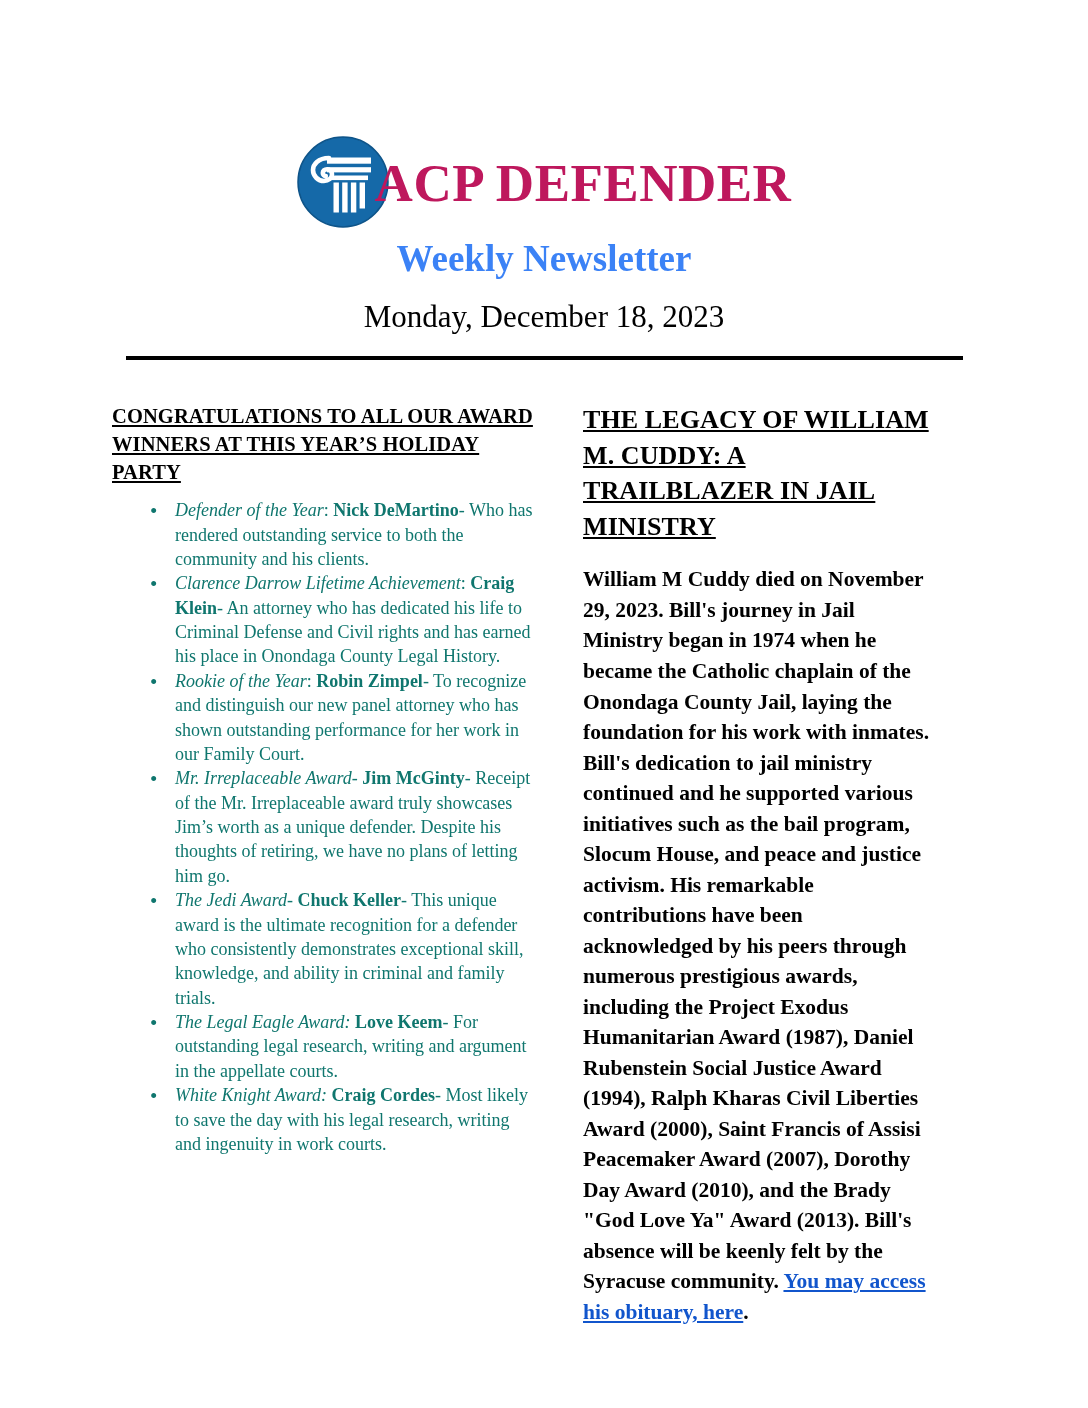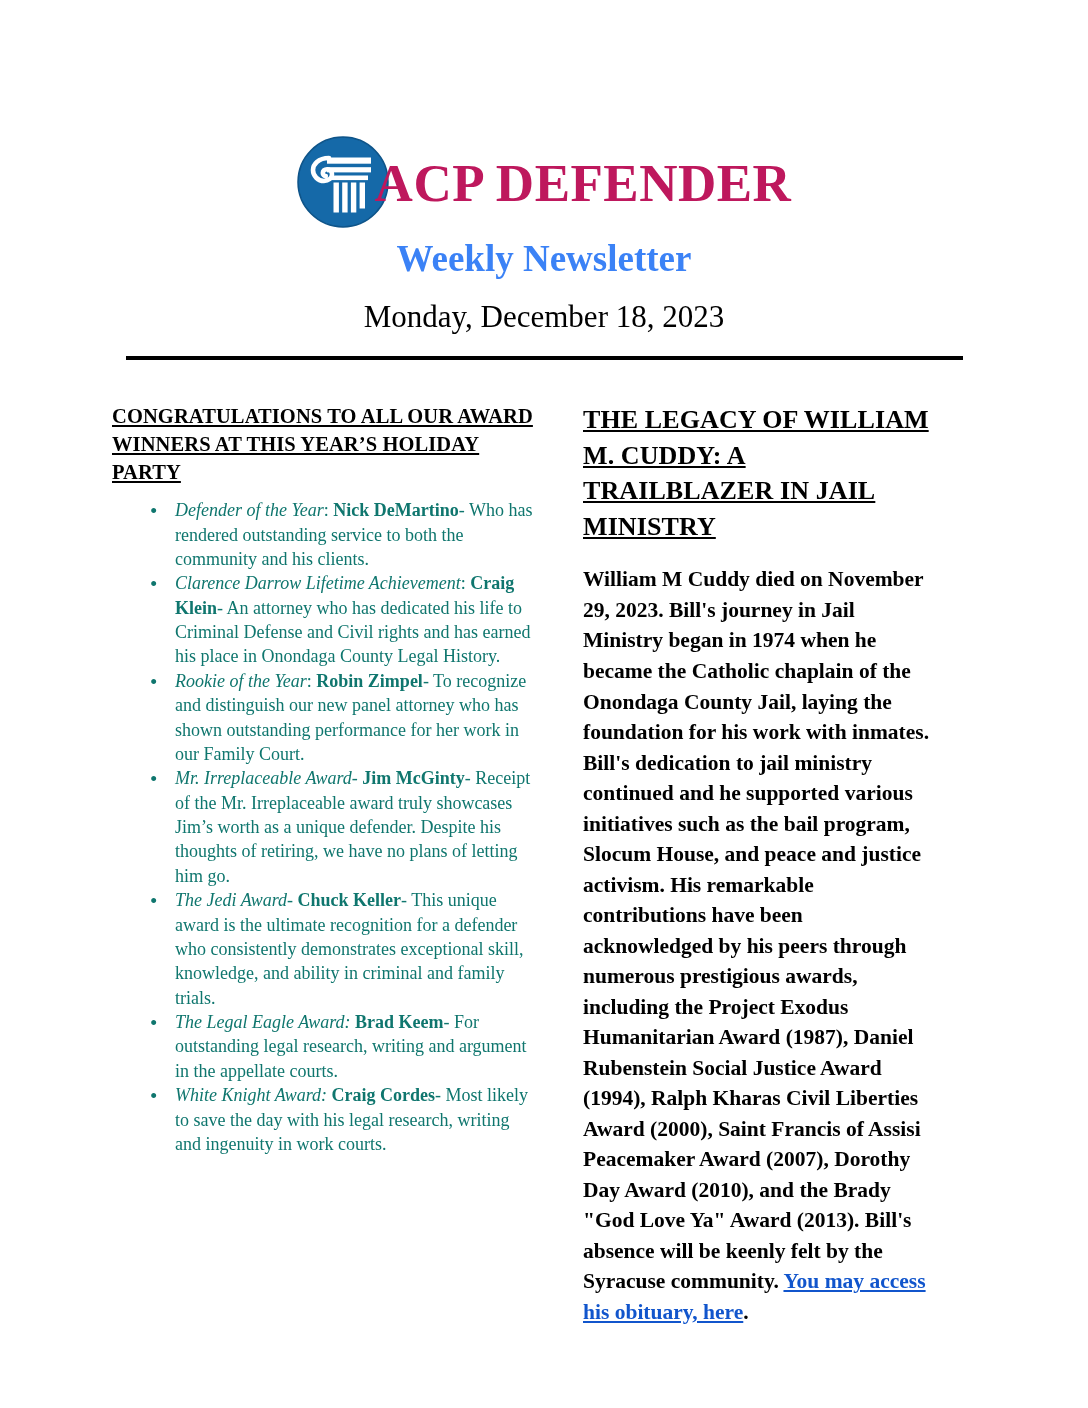--- a/index.html
+++ b/index.html
@@ -202,21 +202,21 @@
   <div class="columns">
 
     <div class="col-left">
       <div class="section-heading">CONGRATULATIONS TO ALL OUR AWARD WINNERS AT THIS YEAR’S HOLIDAY PARTY</div>
       <ul class="award-list">
           <li><span class="award-name">Defender of the Year</span><span>: </span><span class="award-person">Nick DeMartino</span><span>- Who has rendered outstanding service to both the community and his clients.</span></li>
           <li><span class="award-name">Clarence Darrow Lifetime Achievement</span><span>: </span><span class="award-person">Craig Klein</span><span>- An attorney who has dedicated his life to Criminal Defense and Civil rights and has earned his place in Onondaga County Legal History.</span></li>
           <li><span class="award-name">Rookie of the Year</span><span>: </span><span class="award-person">Robin Zimpel</span><span>- To recognize and distinguish our new panel attorney who has shown outstanding performance for her work in our Family Court.</span></li>
           <li><span class="award-name">Mr. Irreplaceable Award</span><span>- </span><span class="award-person">Jim McGinty</span><span>- Receipt of the Mr. Irreplaceable award truly showcases Jim’s worth as a unique defender. Despite his thoughts of retiring, we have no plans of letting him go.</span></li>
           <li><span class="award-name">The Jedi Award</span><span>- </span><span class="award-person">Chuck Keller</span><span>- This unique award is the ultimate recognition for a defender who consistently demonstrates exceptional skill, knowledge, and ability in criminal and family trials.</span></li>
-          <li><span class="award-name">The Legal Eagle Award:</span><span> </span><span class="award-person">Brad Keem</span><span>- For outstanding legal research, writing and argument in the appellate courts.</span></li>
+          <li><span class="award-name">The Legal Eagle Award:</span><span> </span><span class="award-person">Love Keem</span><span>- For outstanding legal research, writing and argument in the appellate courts.</span></li>
           <li><span class="award-name">White Knight Award:</span><span> </span><span class="award-person">Craig Cordes</span><span>- Most likely to save the day with his legal research, writing and ingenuity in work courts.</span></li>
         </ul>
     </div>
 
     <div class="col-right">
       <div class="section-heading">THE LEGACY OF WILLIAM M. CUDDY: A TRAILBLAZER IN JAIL MINISTRY </div>
       <div class="obit-body">
         <span>William M Cuddy died on November 29, 2023. Bill's journey in Jail Ministry began in 1974 when he became the Catholic chaplain of the Onondaga County Jail, laying the foundation for his work with inmates. Bill's dedication to jail ministry continued and he supported various initiatives such as the bail program, Slocum House, and peace and justice activism. His remarkable contributions have been acknowledged by his peers through numerous prestigious awards, including the Project Exodus Humanitarian Award (1987), Daniel Rubenstein Social Justice Award (1994), Ralph Kharas Civil Liberties Award (2000), Saint Francis of Assisi Peacemaker Award (2007), Dorothy Day Award (2010), and the Brady "God Love Ya" Award (2013).  Bill's absence will be keenly felt by the Syracuse community. </span><a class="obit-link" href="#">You may access his obituary, here</a><span>.</span>
       </div>
     </div>

